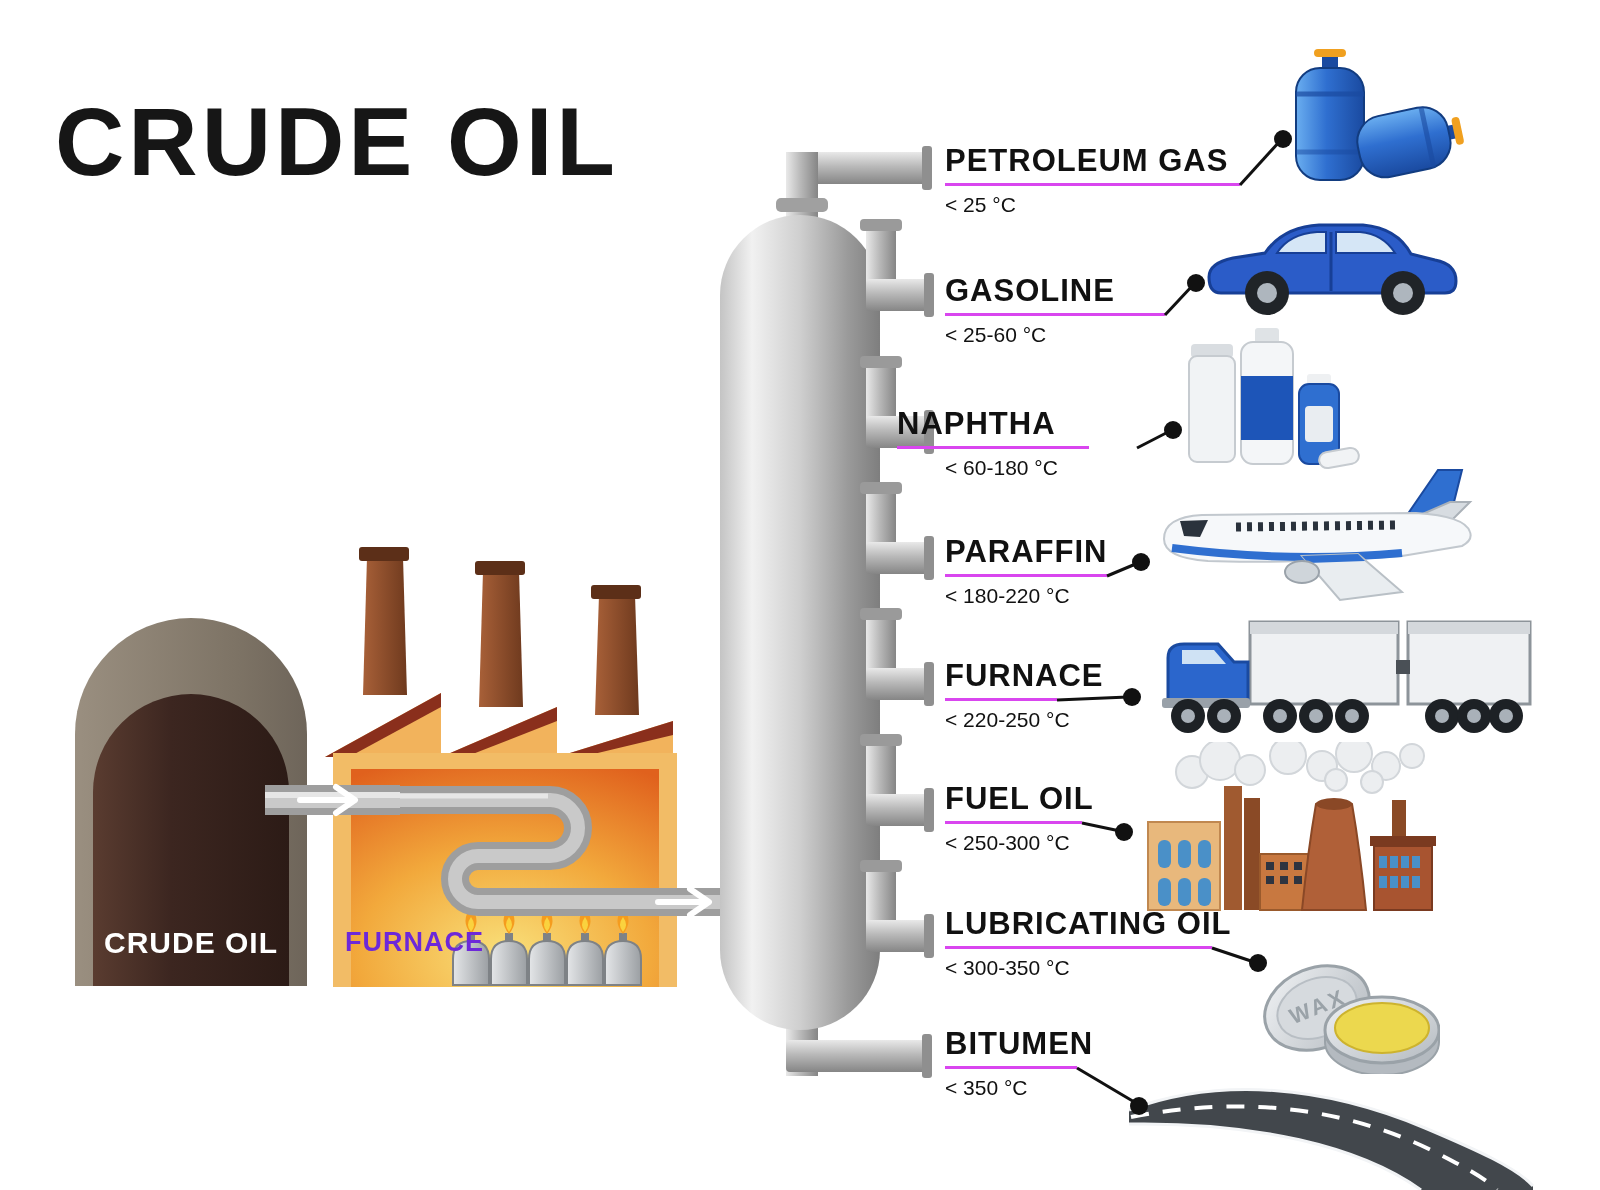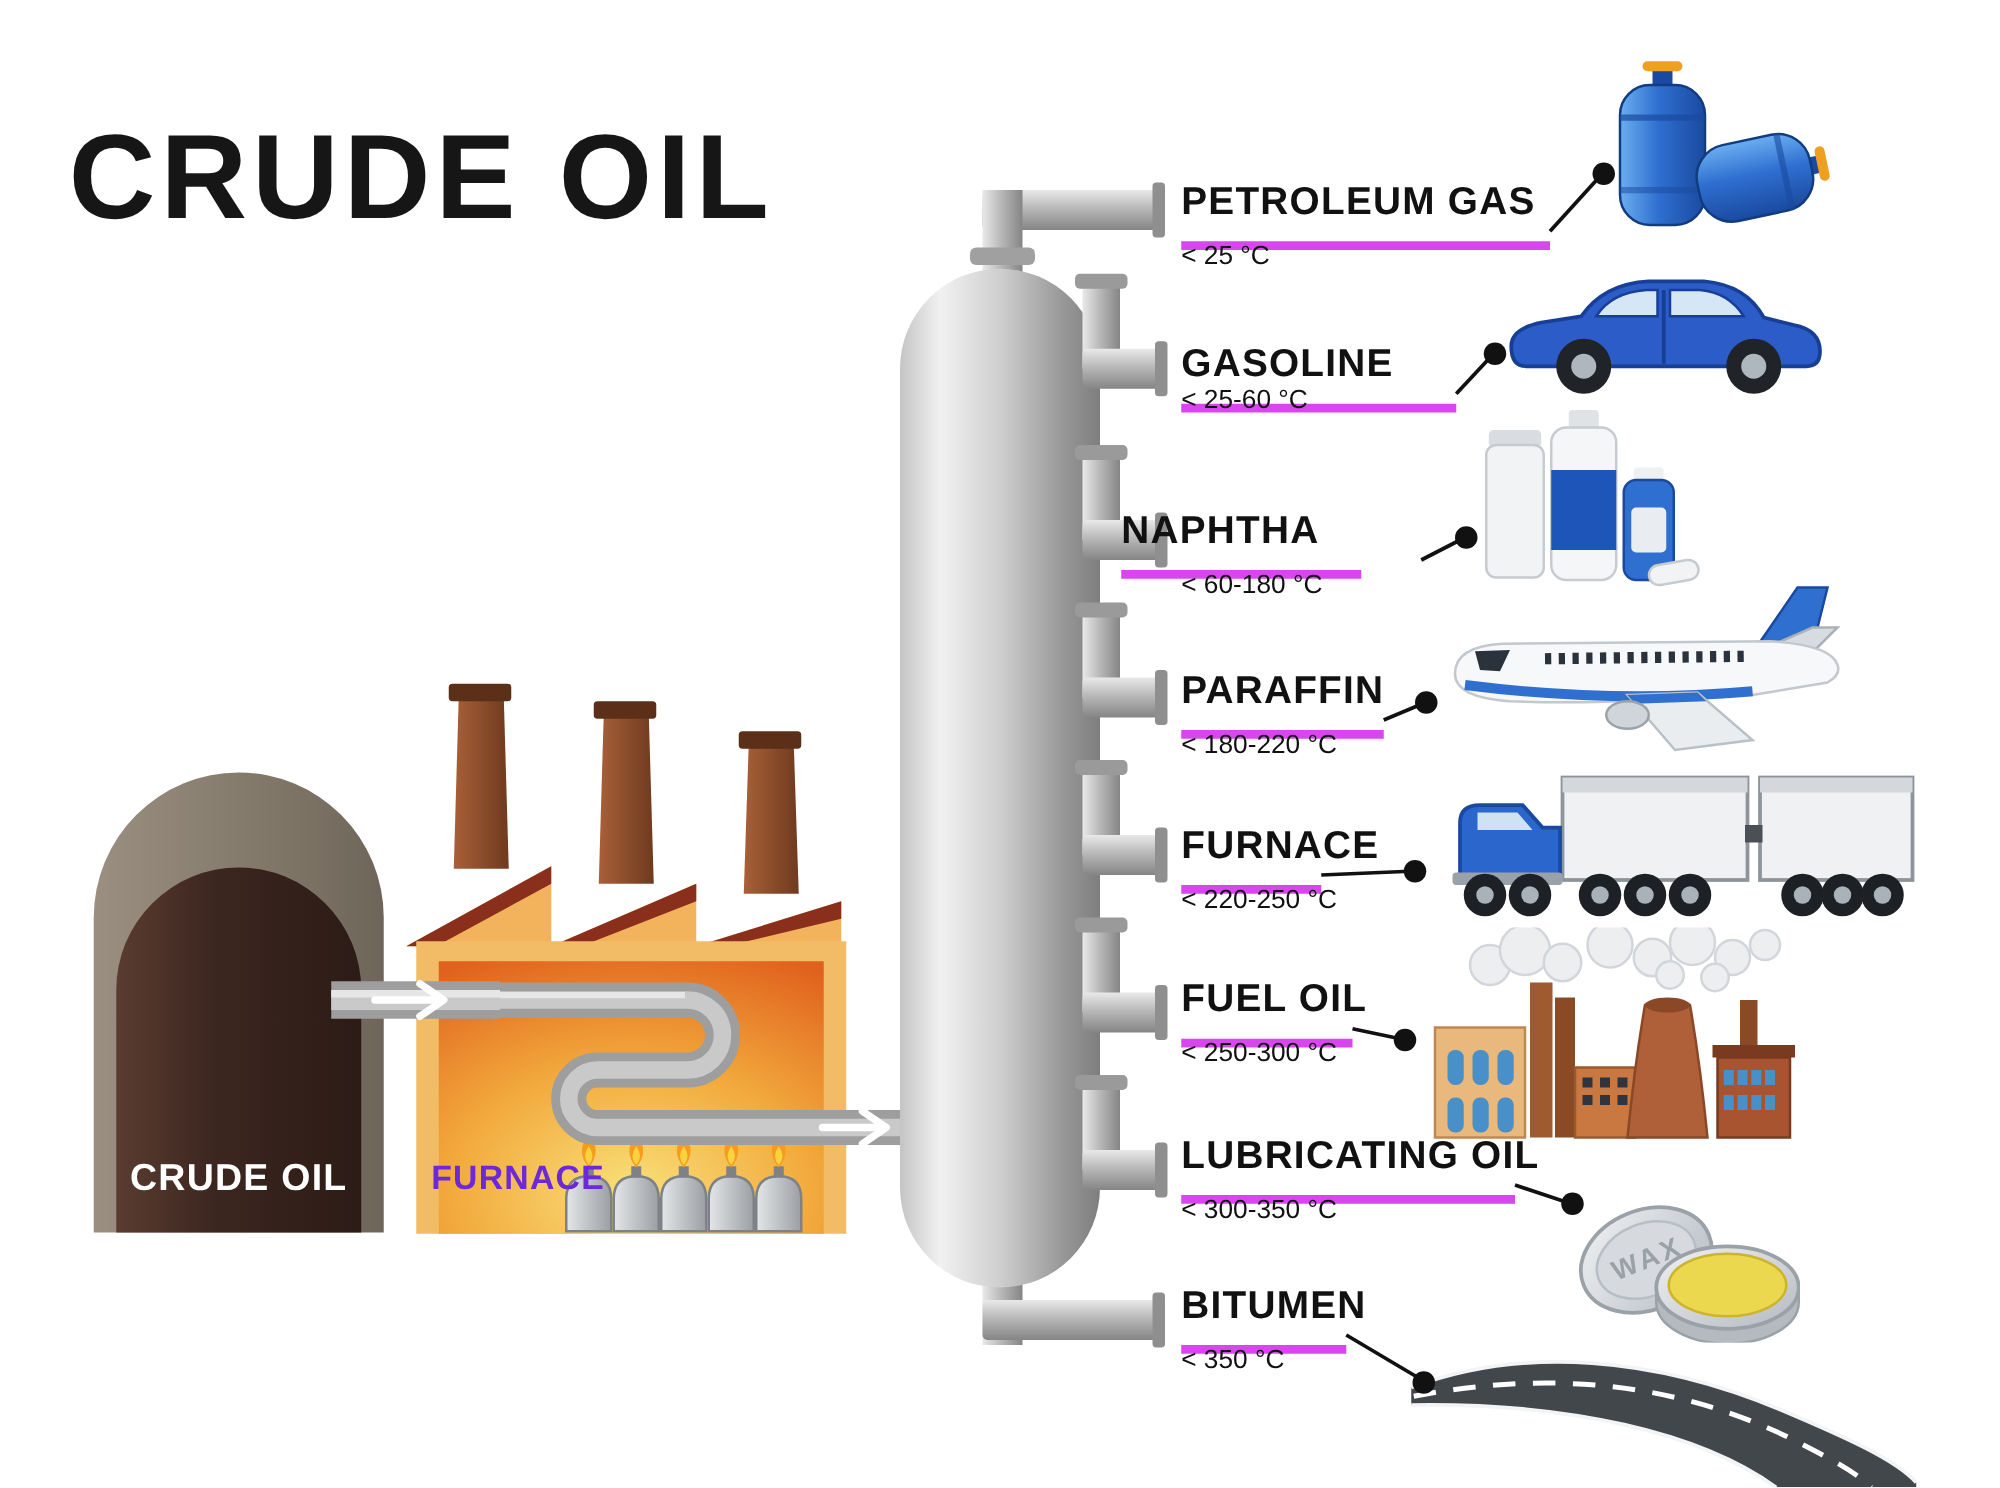--- a/index.html
+++ b/index.html
@@ -1,22 +1,22 @@
 <!DOCTYPE html>
 <html><head>
 <meta charset="utf-8">
 <style>
   html,body{margin:0;padding:0;background:#ffffff;}
   #stage{position:relative;width:1600px;height:1190px;background:#ffffff;overflow:hidden;
          font-family:"Liberation Sans",sans-serif;color:#111;}
   .abs{position:absolute;}
   .title1{font-size:45px;font-weight:800;letter-spacing:1px;color:#161616;white-space:nowrap;}
   .title2{font-size:96px;font-weight:800;letter-spacing:4px;color:#161616;white-space:nowrap;line-height:1;}
-  .fname{font-size:31px;font-weight:700;letter-spacing:1px;line-height:36px;padding-bottom:14px;
-         border-bottom:7px solid #d946ef;white-space:nowrap;}
+  .fname{font-size:31px;font-weight:700;letter-spacing:1px;line-height:36px;padding-bottom:4px;
+         border-bottom:3px solid #d946ef;white-space:nowrap;}
   .ftemp{font-size:21px;font-weight:400;white-space:nowrap;}
   .tanklabel{font-size:30px;font-weight:700;color:#fff;letter-spacing:1px;text-align:center;}
   .furnlabel{font-size:27px;font-weight:600;color:#6d28d9;letter-spacing:1px;}
   .waxlabel{font-size:22px;font-weight:700;color:#9aa2a8;letter-spacing:3px;transform:rotate(-22deg);text-align:center;}
   svg{display:block;}
 </style>
 </head>
 <body>
 
 <div id="stage">
@@ -180,21 +180,21 @@
             <rect x="166" y="780" width="64" height="32" rx="4" fill="url(#pipeH)"></rect>
             <rect x="224" y="774" width="10" height="44" rx="3" fill="#8f8f8f"></rect>
           </g>
       </g>
     </svg>
   </div>
 
   <div class="abs fname" style="left:945px;top:143px;width:295px;">PETROLEUM GAS</div>
   <div class="abs ftemp" style="left:945px;top:193px;">&lt; 25 °C</div>
   <div class="abs fname" style="left:945px;top:273px;width:220px;">GASOLINE</div>
-  <div class="abs ftemp" style="left:945px;top:308px;">&lt; 25-60 °C</div>
+  <div class="abs ftemp" style="left:945px;top:323px;">&lt; 25-60 °C</div>
   <div class="abs fname" style="left:897px;top:406px;width:192px;">NAPHTHA</div>
   <div class="abs ftemp" style="left:945px;top:456px;">&lt; 60-180 °C</div>
   <div class="abs fname" style="left:945px;top:534px;width:162px;">PARAFFIN</div>
   <div class="abs ftemp" style="left:945px;top:584px;">&lt; 180-220 °C</div>
   <div class="abs fname" style="left:945px;top:658px;width:112px;">FURNACE</div>
   <div class="abs ftemp" style="left:945px;top:708px;">&lt; 220-250 °C</div>
   <div class="abs fname" style="left:945px;top:781px;width:137px;">FUEL OIL</div>
   <div class="abs ftemp" style="left:945px;top:831px;">&lt; 250-300 °C</div>
   <div class="abs fname" style="left:945px;top:906px;width:267px;">LUBRICATING OIL</div>
   <div class="abs ftemp" style="left:945px;top:956px;">&lt; 300-350 °C</div>

